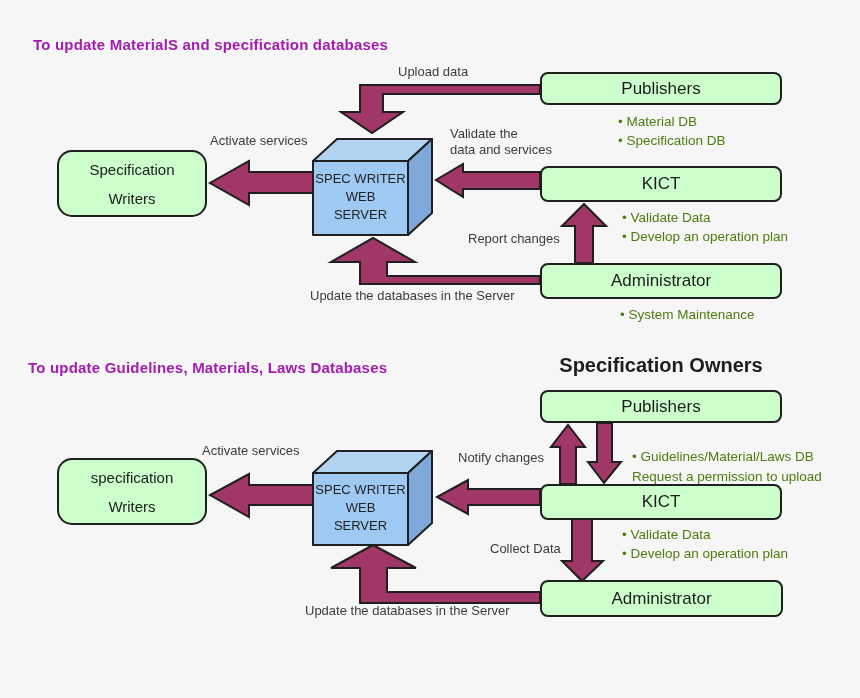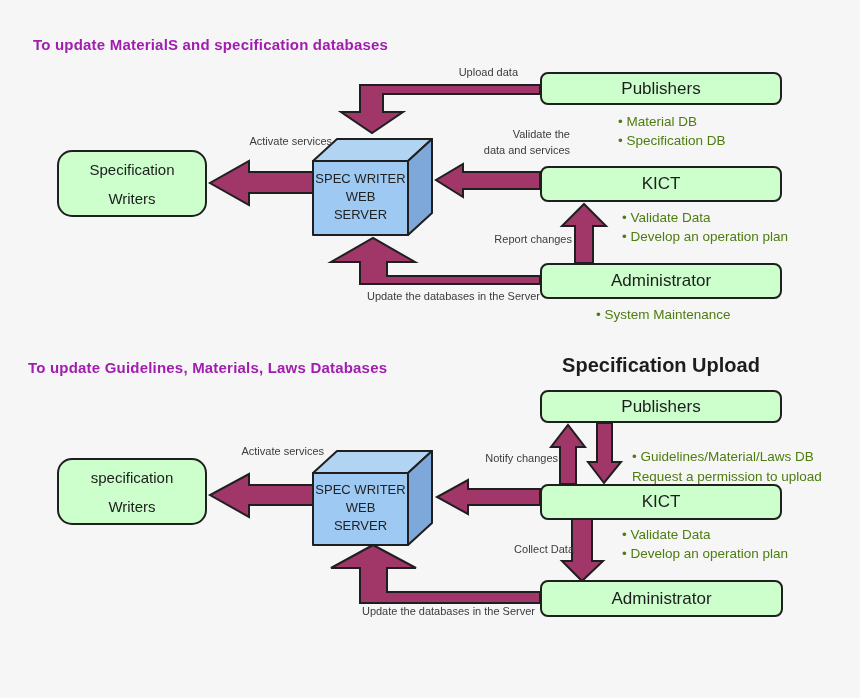--- a/index.html
+++ b/index.html
@@ -17,21 +17,21 @@
   }
   .gbox{
     background:var(--box-fill,#ccffcc);
     border:2px solid var(--box-stroke,#1f1f1f);
     border-radius:8px;box-sizing:border-box;
     display:flex;align-items:center;justify-content:center;
     font-weight:normal;font-size:17px;color:#1d1d1d;text-align:center;
   }
   .gbox.writers{border-radius:15px;font-size:15px;line-height:29px;white-space:pre-line;}
   .flow-label{
-    font-size:11px;color:#3c3c3c;text-align:right;white-space:pre-line;line-height:16px;
+    font-size:13px;color:#3c3c3c;text-align:left;white-space:pre-line;line-height:16px;
   }
   .notes{font-size:13.5px;color:#4d7c0f;line-height:19px;white-space:nowrap;}
   .cube-text{
     font-size:13px;color:#222;text-align:center;line-height:18px;white-space:pre-line;
   }
   svg{position:absolute;left:0;top:0;}
   .arrow{fill:var(--arrow-fill,#a03768);stroke:var(--arrow-stroke,#1f1f1f);stroke-width:2;stroke-linejoin:miter;}
   .cube-front{fill:var(--cube-front,#9ec9f3);stroke:#1f1f1f;stroke-width:2;stroke-linejoin:round;}
   .cube-top{fill:var(--cube-top,#b2d4f3);stroke:#1f1f1f;stroke-width:2;stroke-linejoin:round;}
   .cube-right{fill:var(--cube-right,#7da8d9);stroke:#1f1f1f;stroke-width:2;stroke-linejoin:round;}
@@ -89,29 +89,29 @@
 
   <div class="abs gbox" style="left:540px;top:166px;width:242px;height:36px;">KICT</div>
   <div class="abs notes" style="left:622px;top:208px;">
       <div>• Validate Data</div>
       <div>• Develop an operation plan</div>
     </div>
 
   <div class="abs flow-label" style="left:468px;top:231px;width:104px;">Report changes</div>
 
   <div class="abs gbox" style="left:540px;top:263px;width:242px;height:36px;">Administrator</div>
-  <div class="abs notes" style="left:596px;top:305px;">
+  <div class="abs notes" style="left:620px;top:305px;">
       <div>• System Maintenance</div>
     </div>
 
   <div class="abs flow-label" style="left:310px;top:288px;width:230px;">Update the databases in the Server</div>
 
   <div class="abs section-title" style="left:28px;top:359px;">To update Guidelines, Materials, Laws Databases</div>
 
-  <div class="abs owners-title" style="left:540px;top:354px;width:242px;">Specification Upload</div>
+  <div class="abs owners-title" style="left:540px;top:354px;width:242px;">Specification Owners</div>
 
   <div class="abs gbox" style="left:540px;top:390px;width:242px;height:33px;">Publishers</div>
   <div class="abs notes" style="left:632px;top:447px;line-height:20px;">
       <div>• Guidelines/Material/Laws DB</div>
       <div>Request a permission to upload</div>
     </div>
 
   <div class="abs flow-label" style="left:458px;top:450px;width:100px;">Notify changes</div>
 
   <div class="abs flow-label" style="left:202px;top:443px;width:122px;">Activate services</div>

